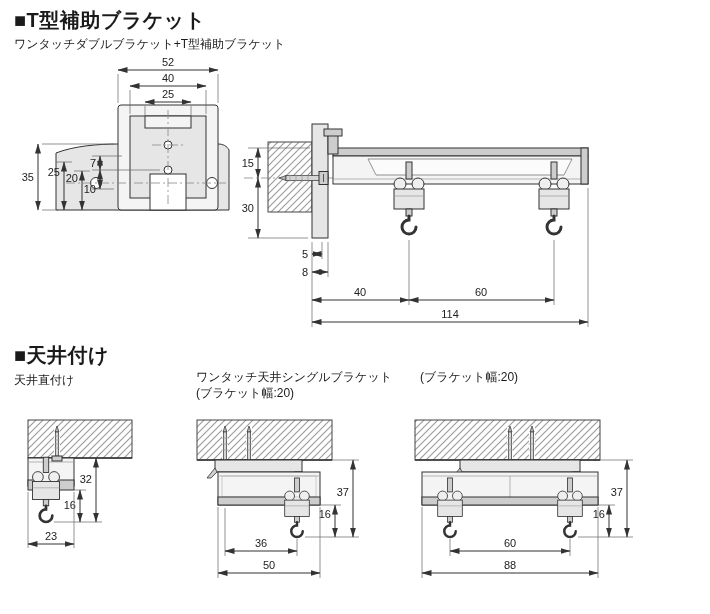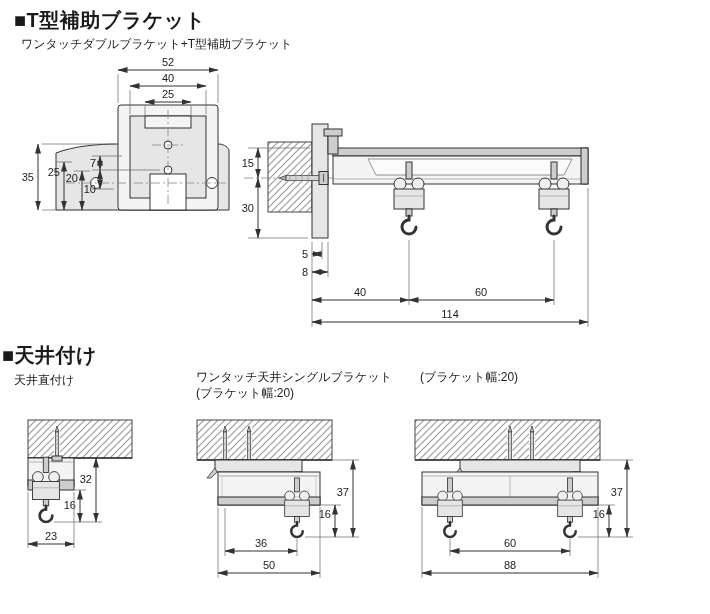--- a/index.html
+++ b/index.html
@@ -20,21 +20,21 @@
   .wht    { fill:#ffffff; stroke:#333; stroke-width:1; }
   .wheel  { fill:#efefef; stroke:#333; stroke-width:1; }
   .hookp  { fill:none; stroke:#333; stroke-width:3; stroke-linecap:round; }
   .thin   { stroke:#999; stroke-width:0.7; fill:none; }
   .edge   { stroke:#333; stroke-width:1.3; fill:none; }
 </style>
 </head>
 <body>
 
 <div class="abs sec-title" style="left:14px; top:7px;">■T型補助ブラケット</div>
-<div class="abs sub" style="left:14px; top:36px;margin-left:7px;">ワンタッチダブルブラケット+T型補助ブラケット</div>
+<div class="abs sub" style="left:14px; top:36px;">ワンタッチダブルブラケット+T型補助ブラケット</div>
 
 <svg style="left:14px; top:56px;" width="232" height="180" viewBox="0 0 232 180">
   <defs>
     <marker id="arr1" viewBox="0 0 10 6" refX="9.5" refY="3" markerWidth="10" markerHeight="6" orient="auto-start-reverse">
       <path d="M0,0 L10,3 L0,6 Z" fill="#333"></path>
     </marker>
   </defs>
 
   <g>
     <path d="M42,97 C60,90 84,88 104,88 L204,88 C209,88 213,90 215,94 L215,154 L42,154 Z" class="metal"></path>
@@ -168,21 +168,21 @@
     <line x1="348" y1="92" x2="348" y2="231" class="ext"></line>
     <line x1="72" y1="204" x2="169" y2="204" class="dimline" marker-start="url(#arr2)" marker-end="url(#arr2)"></line>
     <text x="120" y="200" text-anchor="middle">40</text>
     <line x1="169" y1="204" x2="314" y2="204" class="dimline" marker-start="url(#arr2)" marker-end="url(#arr2)"></line>
     <text x="241" y="200" text-anchor="middle">60</text>
     <line x1="72" y1="226" x2="348" y2="226" class="dimline" marker-start="url(#arr2)" marker-end="url(#arr2)"></line>
     <text x="210" y="222" text-anchor="middle">114</text>
   </g>
 </svg>
 
-<div class="abs sec-title" style="left:2px; top:342px;">■天井付け</div>
+<div class="abs sec-title" style="left:14px; top:342px;">■天井付け</div>
 <div class="abs dwg-label" style="left:14px; top:373px;">天井直付け</div>
 <div class="abs dwg-label" style="left:196px; top:370px;">
   <div>ワンタッチ天井シングルブラケット</div>
   <div>(ブラケット幅:20)</div>
 </div>
 <div class="abs dwg-label" style="left:420px; top:370px;">
   <div>(ブラケット幅:20)</div>
 </div>
 
 <svg style="left:10px; top:418px;" width="172" height="190" viewBox="0 0 172 190">

